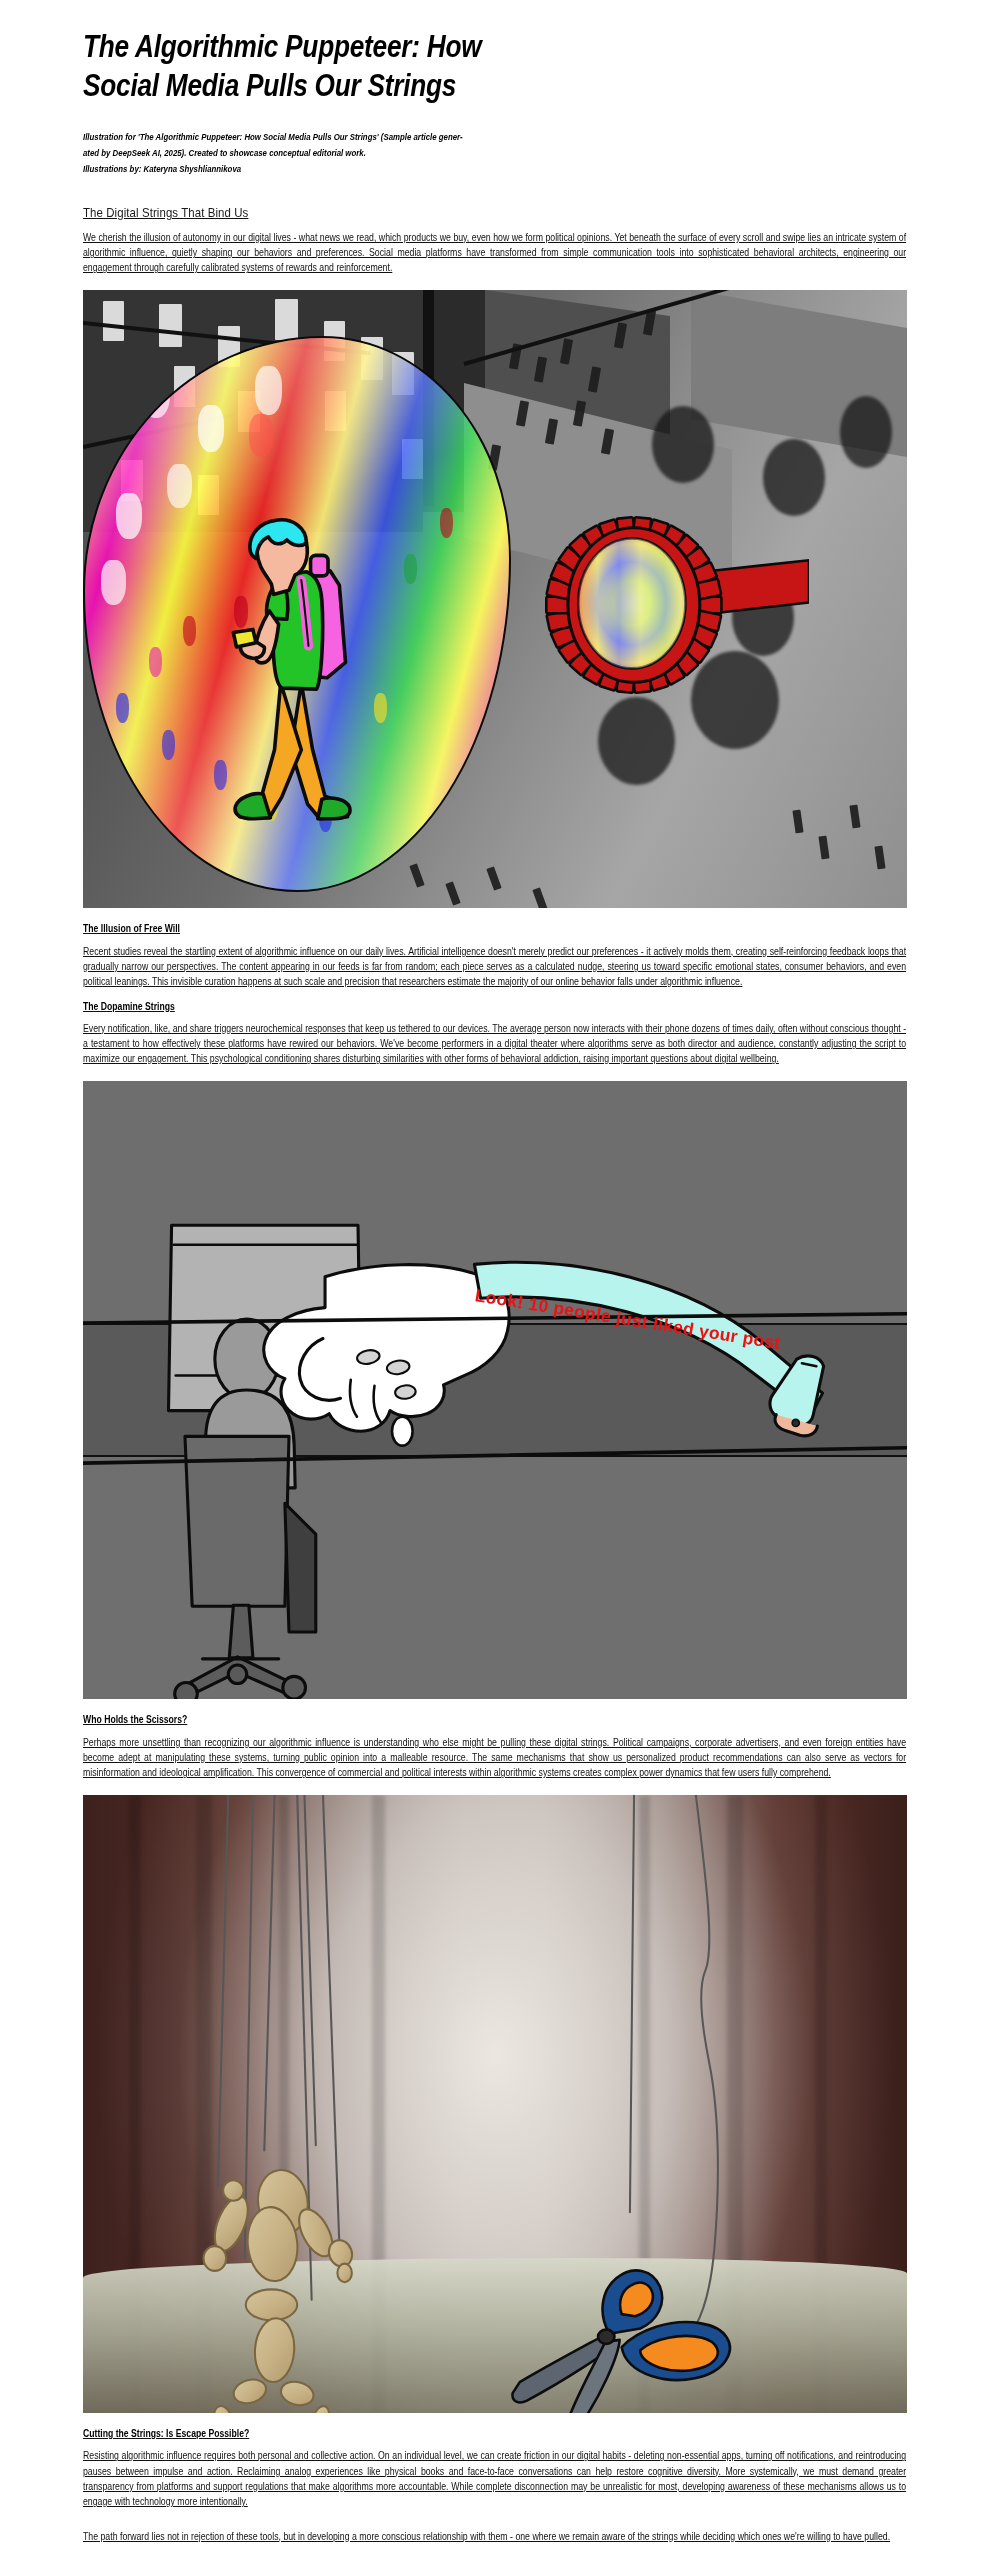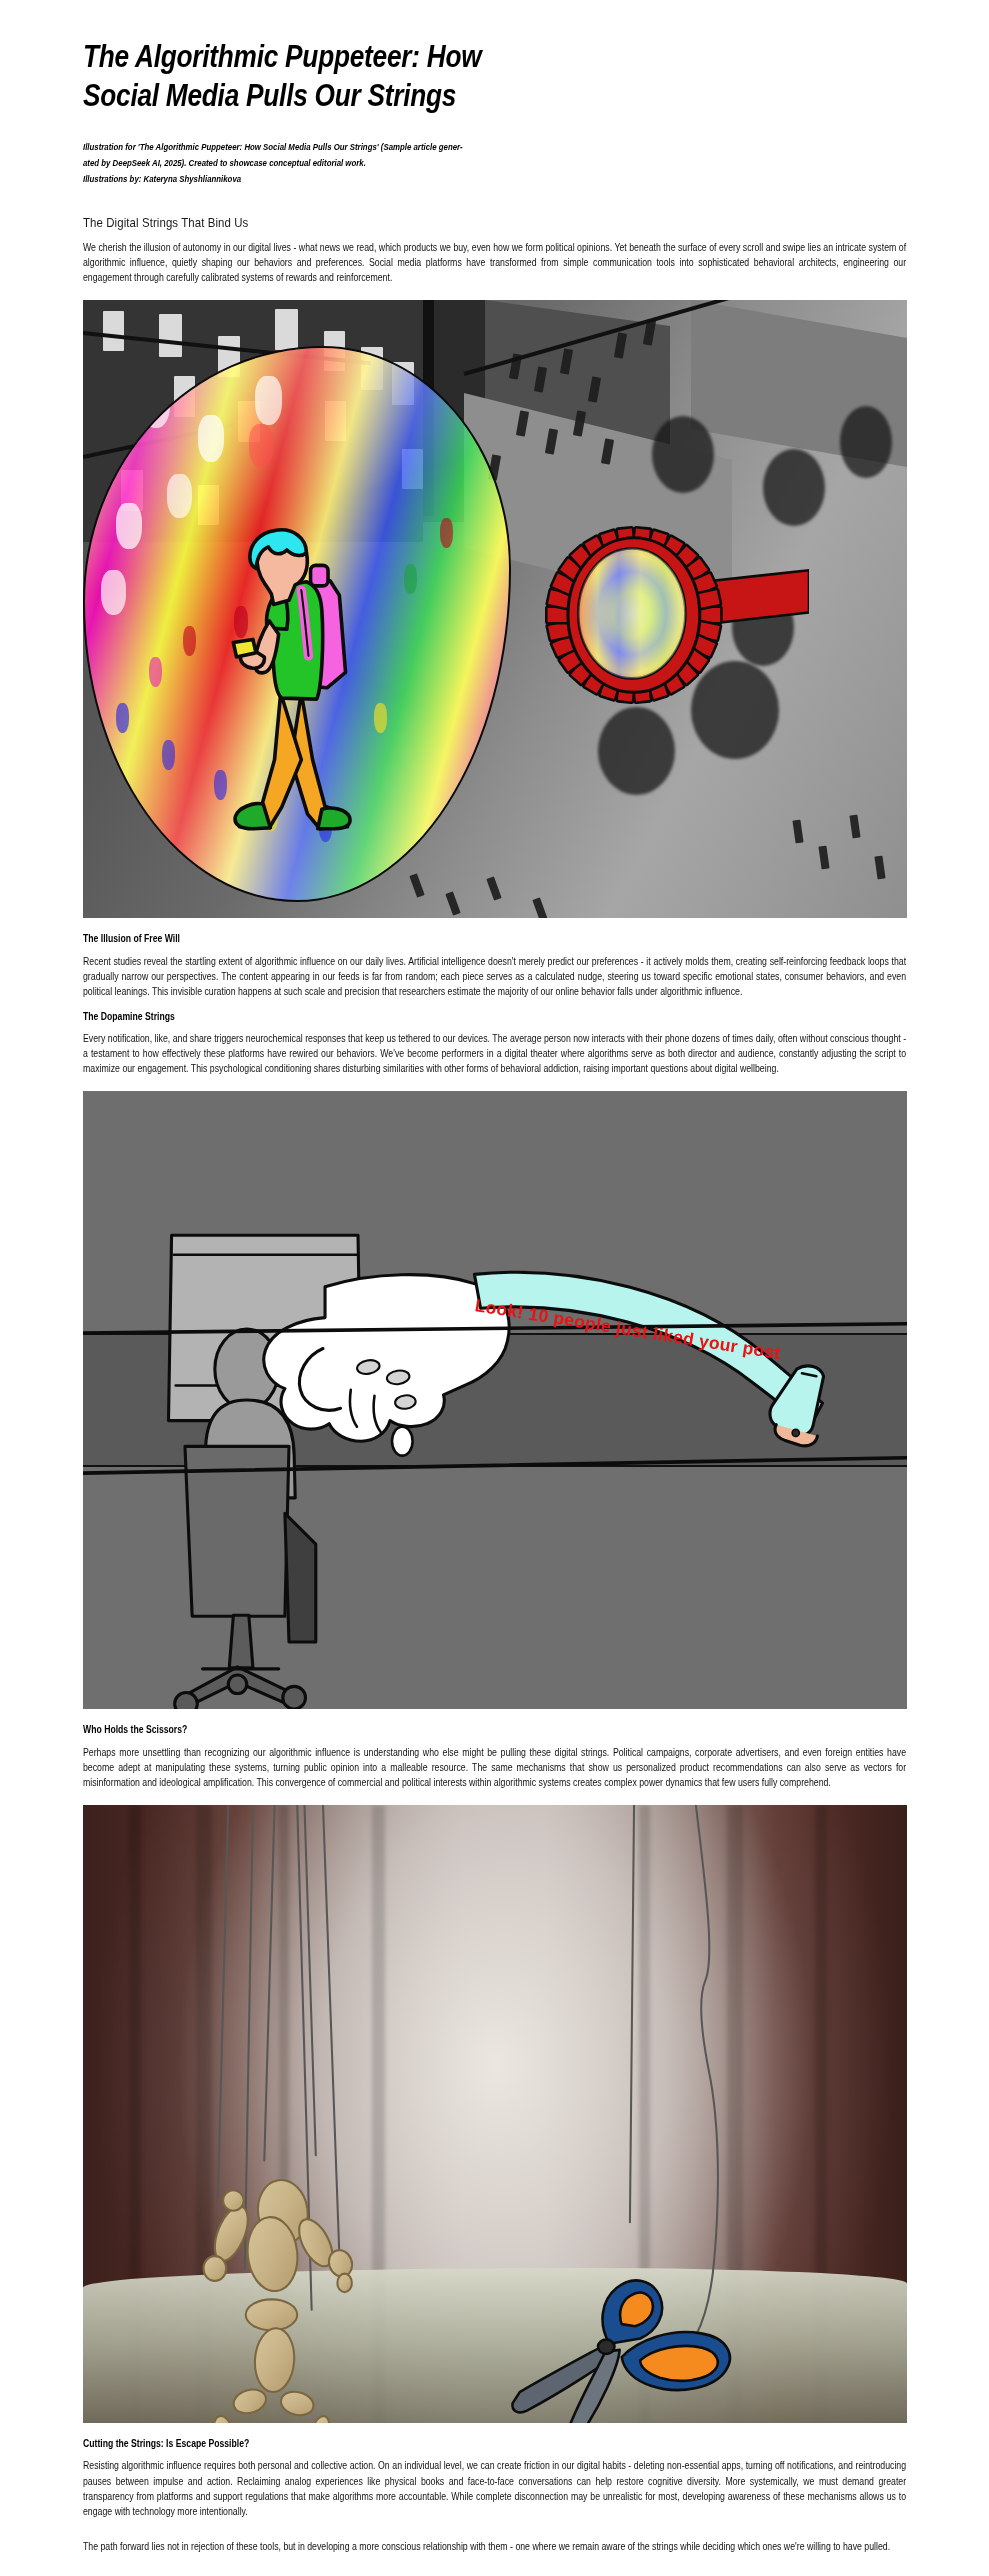--- a/index.html
+++ b/index.html
@@ -17,21 +17,21 @@
     overflow: hidden;
   }
   .page {
     position: relative;
     width: 989px;
     min-height: 3258px;
     padding: 0;
   }
 
   
-  .title-block { padding: 37px 83px 0 83px; }
+  .title-block { padding: 27px 83px 0 83px; }
   h1.main-title {
     font-family: "Liberation Sans Narrow", "Liberation Sans", sans-serif;
     font-size: 32px;
     line-height: 1.22;
     font-weight: 700;
     font-style: italic;
     letter-spacing: -0.3px;
     transform: scaleX(0.82);
     transform-origin: left center;
     margin: 0 0 24px 0;
@@ -46,21 +46,21 @@
     line-height: 1.62;
     transform: scaleX(0.80);
     transform-origin: left center;
     width: 125%;
     margin: 0 0 28px 0;
     color: #000;
   }
   .credits .line { display: block; }
 
   
-  .content { padding: 0 83px; }
+  .content { padding: 0 83px; text-decoration: underline; }
   h2.sec-head {
     font-family: "Liberation Sans", sans-serif;
     font-weight: 400;
     font-size: 13px;
     letter-spacing: 0.1px;
     transform: scaleX(0.88);
     transform-origin: left center;
     margin: 0 0 10.3px 0;
     color: #1a1a1a;
   }

